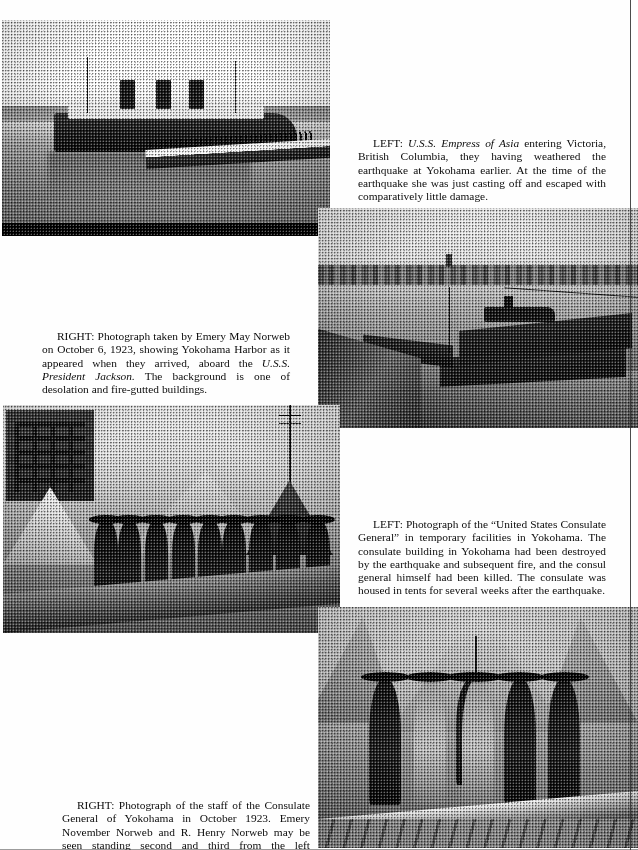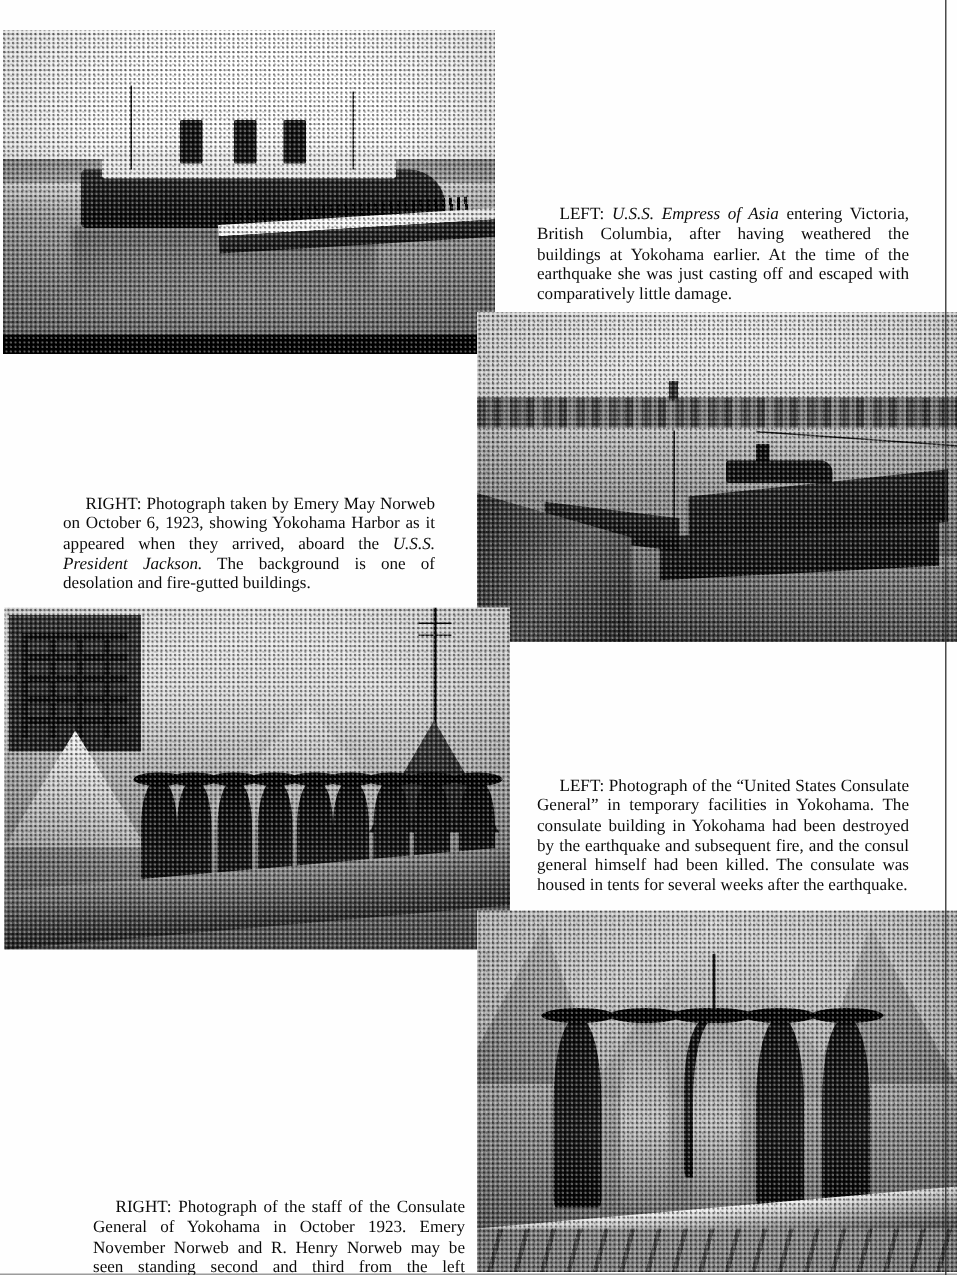--- a/index.html
+++ b/index.html
@@ -409,21 +409,21 @@
       </div>
 
     <div class="plank"></div>
     <div class="stones"></div>
     <div class="vignette"></div>
     <div class="grain"></div>
   </div>
 
   <p class="caption" id="caption-ship"><span>LEFT:</span>
     <i>U.S.S. Empress of Asia</i>
-    <span>entering Victoria, British Columbia, after having weathered the buildings at Yokohama earlier. At the time of the earthquake she was just casting off and escaped with comparatively little damage.</span></p>
+    <span>entering Victoria, British Columbia, they having weathered the earthquake at Yokohama earlier. At the time of the earthquake she was just casting off and escaped with comparatively little damage.</span></p>
 
   <p class="caption" id="caption-harbor"><span>RIGHT:</span>
     <span>Photograph taken by Emery May Norweb on October 6, 1923, showing Yokohama Harbor as it appeared when they arrived, aboard the</span>
     <i>U.S.S. President Jackson.</i>
     <span>The background is one of desolation and fire-gutted buildings.</span></p>
 
   <p class="caption" id="caption-consulate"><span>LEFT:</span>
     <span>Photograph of the “United States Consulate General” in temporary facilities in Yokohama. The consulate building in Yokohama had been destroyed by the earthquake and subsequent fire, and the consul general himself had been killed. The consulate was housed in tents for several weeks after the earthquake.</span></p>
 
   <p class="caption" id="caption-staff"><span>RIGHT:</span>

